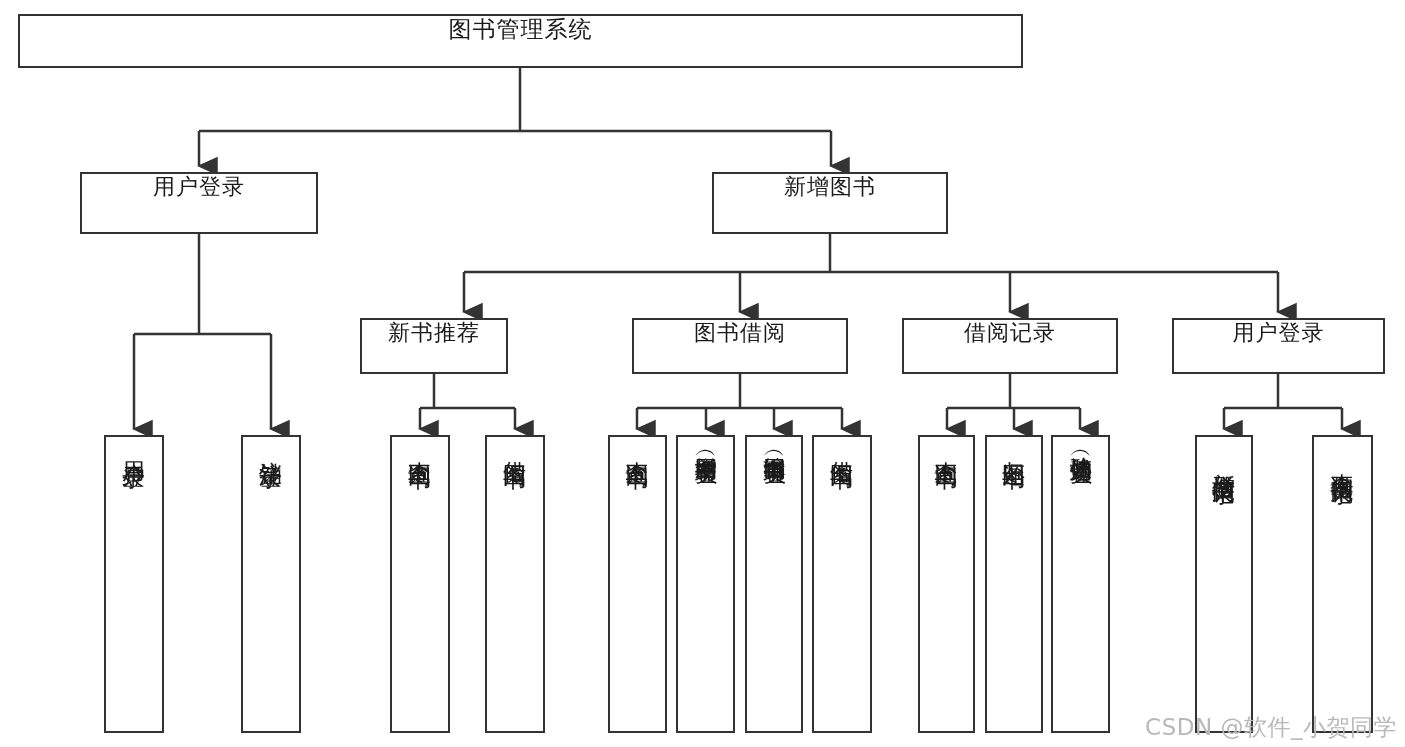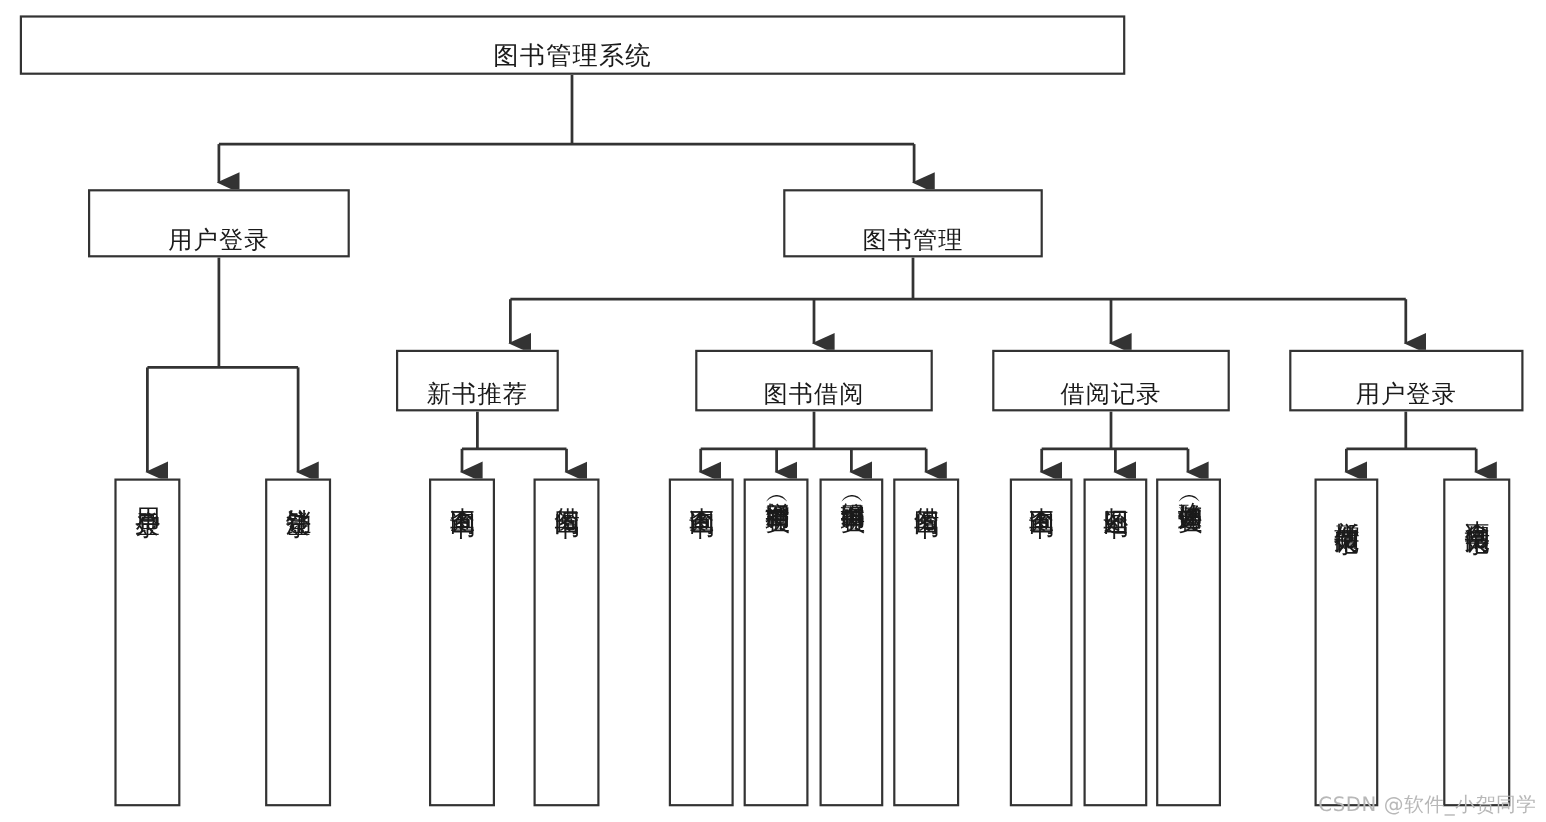--- a/index.html
+++ b/index.html
@@ -24,21 +24,21 @@
     width: 1405px;
     height: 747px;
     pointer-events: none;
   }
   .node {
     position: absolute;
     box-sizing: border-box;
     background: #ffffff;
     border: 2px solid #333333;
     display: flex;
-    align-items: flex-end;
+    align-items: flex-start;
     justify-content: center;
     color: #1a1a1a;
   }
   .node-h {
     font-size: 22px;
     line-height: 1.2;
     letter-spacing: 1px;
     white-space: nowrap;
   }
   .node-v {
@@ -58,21 +58,21 @@
     font-size: 22px;
     letter-spacing: 1px;
   }
   #root-node {
     font-size: 23px;
   }
   #watermark {
     position: absolute;
     right: 8px;
     bottom: 4px;
-    font-size: 18px;
+    font-size: 23px;
     color: #b8b8b8;
     letter-spacing: 0.5px;
     white-space: nowrap;
   }
 </style>
 </head>
 <body>
 
 <div id="canvas">
 
@@ -127,21 +127,21 @@
   </svg>
 
   <div class="node node-h" id="root-node" style="left:18px; top:14px; width:1005px; height:54px;">
     <span>图书管理系统</span>
   </div>
 
   <div class="node node-h" style="left:80px; top:172px; width:238px; height:62px;">
     <span>用户登录</span>
   </div>
   <div class="node node-h" style="left:712px; top:172px; width:236px; height:62px;">
-    <span>图书管理</span>
+    <span>新增图书</span>
   </div>
 
   <div class="node node-h" style="left:632px; top:318px; width:216px; height:56px;">
     <span>图书借阅</span>
   </div>
   <div class="node node-h" style="left:360px; top:318px; width:148px; height:56px;">
     <span>新书推荐</span>
   </div>
   <div class="node node-h" style="left:902px; top:318px; width:216px; height:56px;">
     <span>借阅记录</span>

